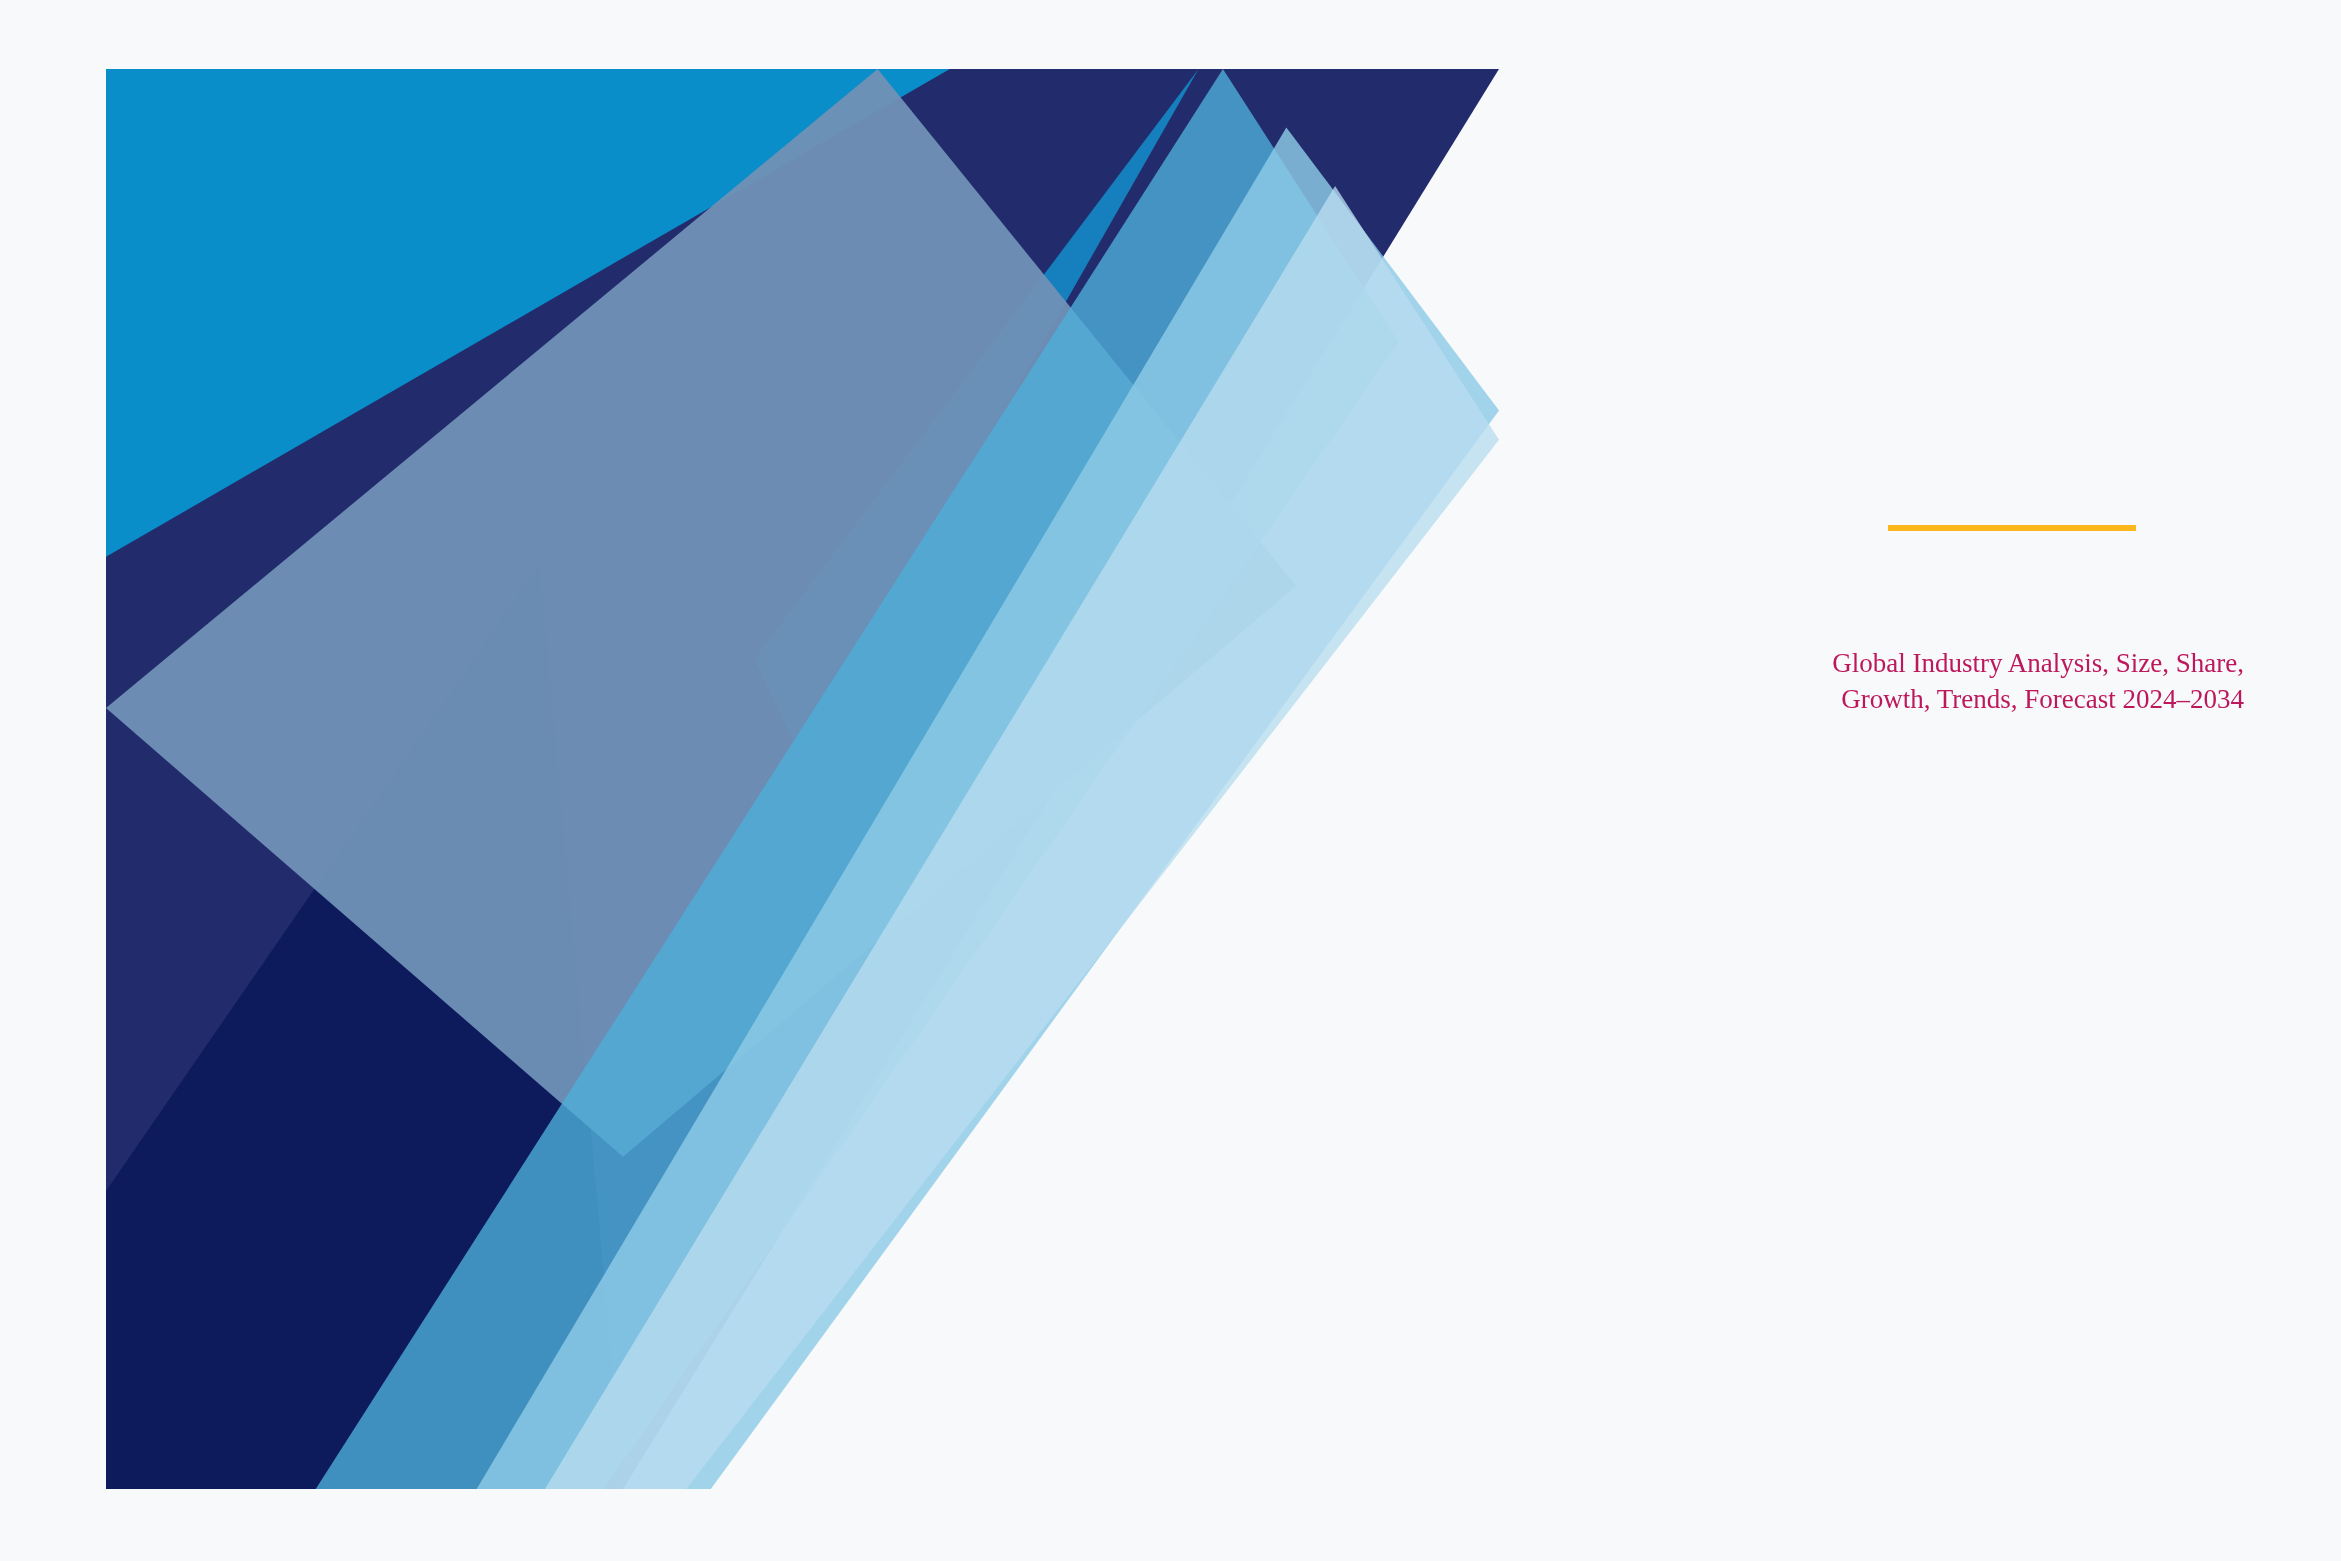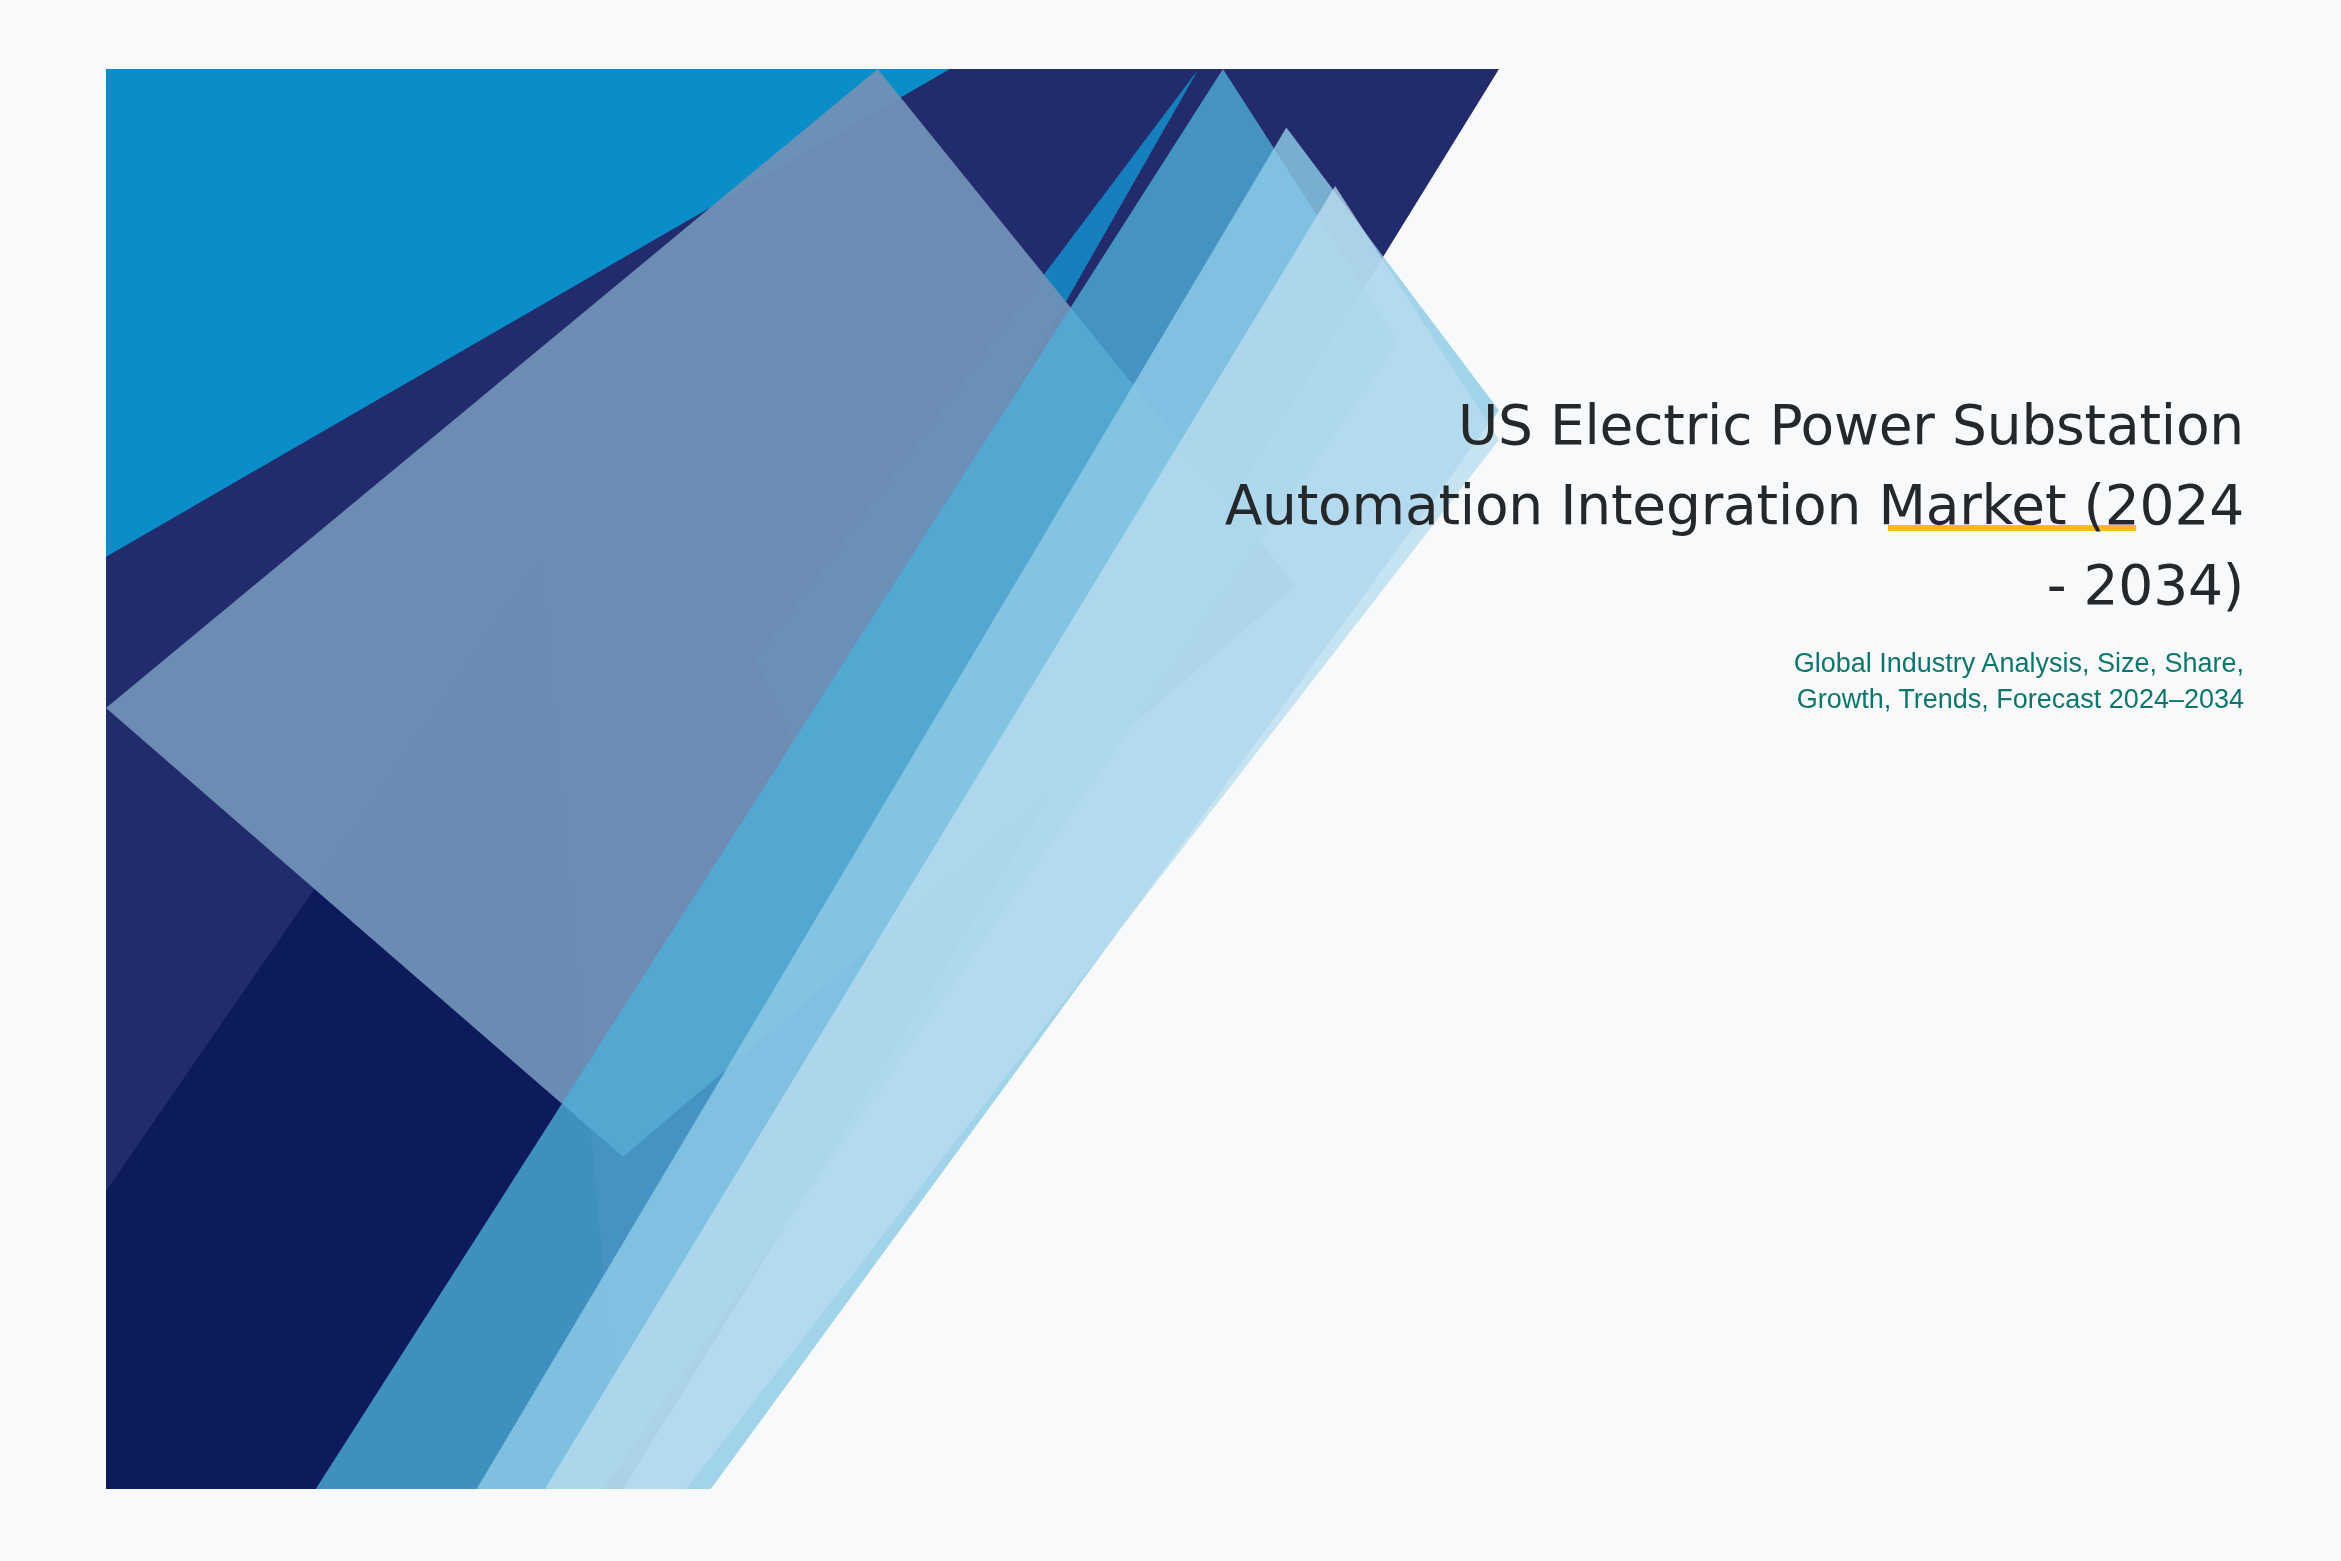--- a/index.html
+++ b/index.html
@@ -49,25 +49,25 @@
     height:6.3px;
     background:#ffb81c;
     z-index:1;
   }
   #report-subtitle {
     position:absolute;
     left:1317px;
     top:645px;
     width:927px;
     text-align:right;
-    font-family:Liberation Sans, sans-serif;
+    font-family:Liberation Serif, serif;
     font-weight:400;
     font-size:27px;
     line-height:36px;
-    color:#0f766e;
+    color:#be185d;
     white-space:pre-line;
   }
 </style>
 </head>
 <body>
 
 <div id="cover">
 
   <div id="artwork">
     <svg viewBox="0 0 2856 2911" preserveAspectRatio="none">
@@ -95,23 +95,18 @@
         <polygon points="2420,120 2856,700 1240,2911 760,2911" fill="#8ecbe6" fill-opacity="0.82"></polygon>
 
         <polygon points="2520,240 2856,760 1190,2911 900,2911" fill="#b9dcee" fill-opacity="0.78"></polygon>
 
       </g>
     </svg>
   </div>
 
   <div id="accent-underline"></div>
 
-  <div id="title-block">
-    <h1 id="report-title">US Electric Power Substation
-Automation Integration Market (2024
-- 2034)</h1>
-  </div>
 
   <div id="report-subtitle">Global Industry Analysis, Size, Share,
 Growth, Trends, Forecast 2024–2034</div>
 
 </div>
 
 
 </body></html>

